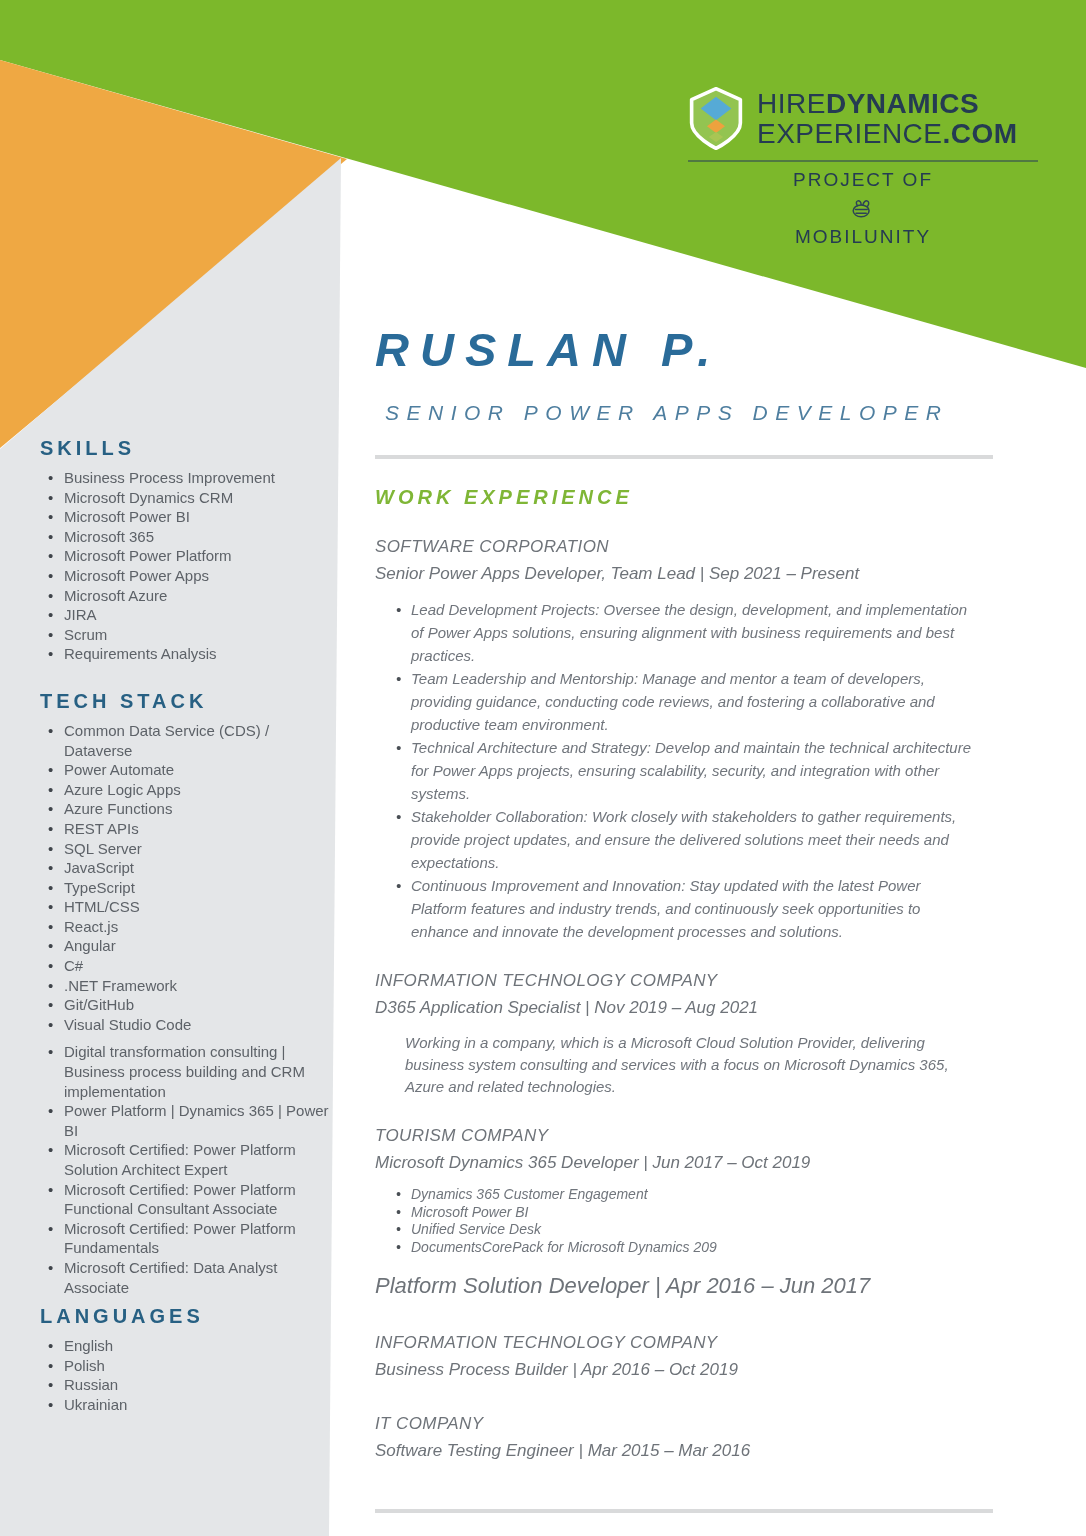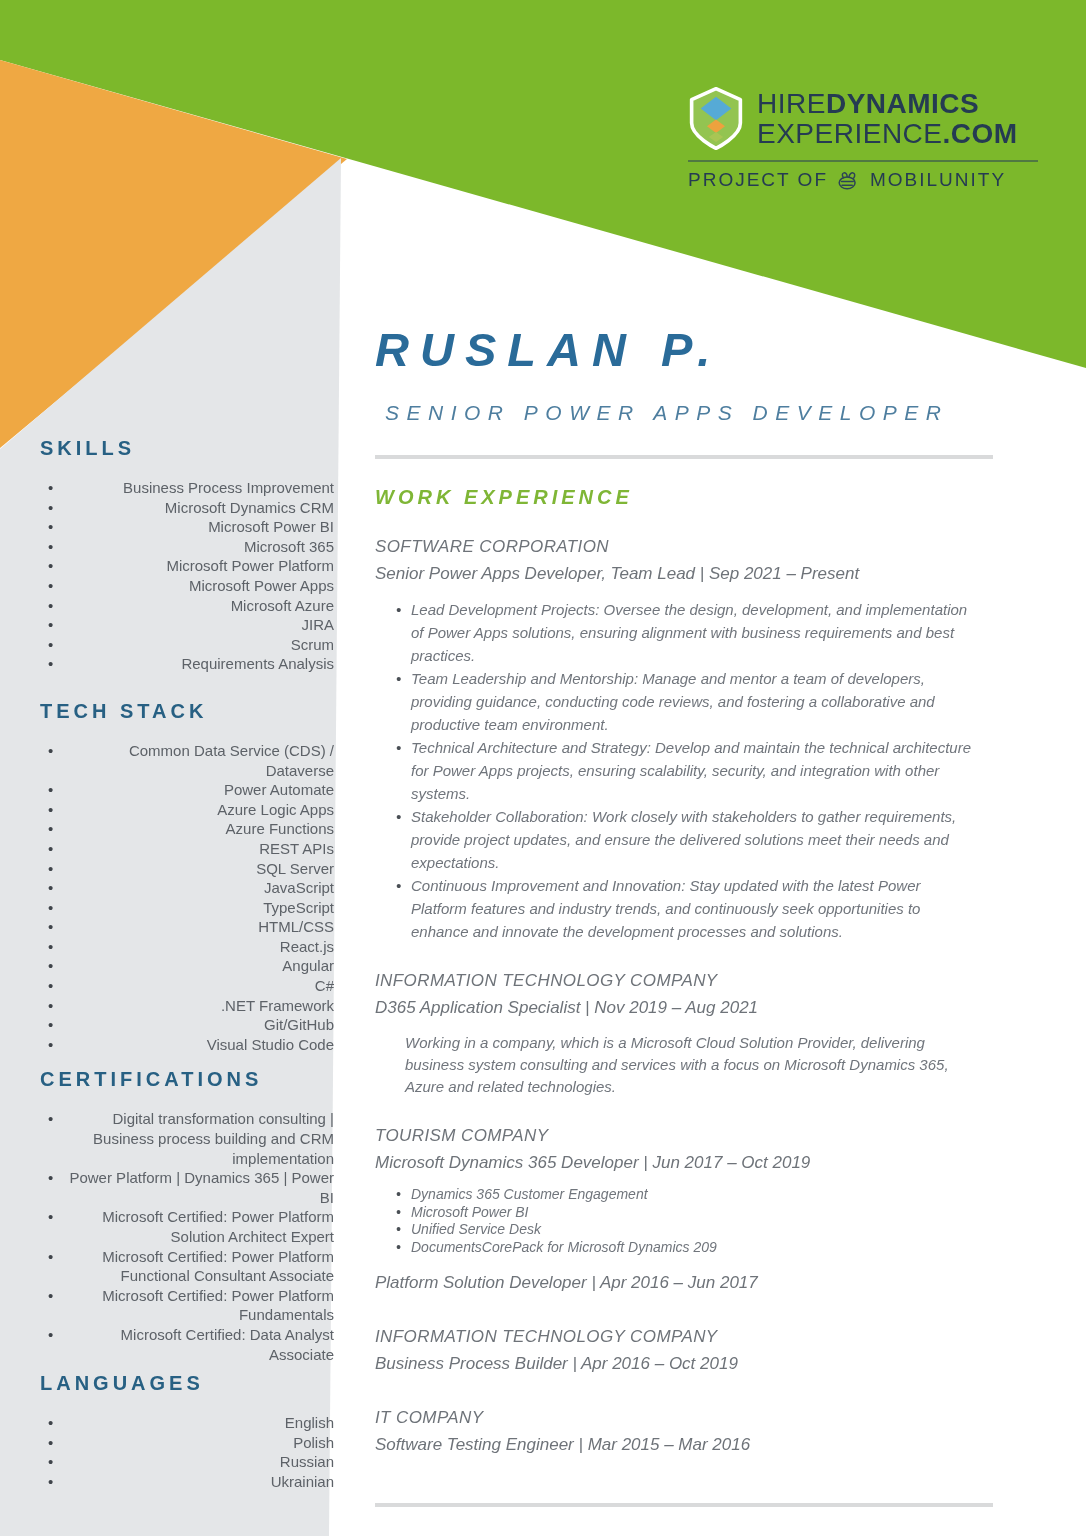--- a/index.html
+++ b/index.html
@@ -14,26 +14,26 @@
   .shape-gray   { background:var(--sidebar_gray,#e4e6e8); clip-path:polygon(341px 158px, 0 449px, 0 100%, 329px 100%); }
 
   
   .logo { position:absolute; left:688px; top:86px; width:350px; color:var(--logo_navy,#253b52); }
   .logo-top { display:flex; align-items:center; gap:13px; }
   .brand { line-height:1.06; letter-spacing:.5px; }
   .brand-line { font-size:28px; white-space:nowrap; }
   .brand .light { font-weight:400; }
   .brand .bold  { font-weight:700; }
   .logo-divider { margin-top:9px; height:2px; background:rgba(44,67,86,.55); }
-  .logo-tagline { margin-top:7px; display:flex; align-items:center; gap:7px; font-size:19px; letter-spacing:2px; white-space:nowrap; }
+  .logo-tagline { margin-top:7px; display:flex; align-items:center; gap:7px; font-size:19px; letter-spacing:2px; white-space:nowrap;flex-direction:column; }
 
   
   .sidebar { position:absolute; left:40px; top:437px; width:294px; }
   .sidebar h2 { font-size:20px; font-weight:700; letter-spacing:4px; color:var(--sidebar_heading_blue,#276083); }
-  .sidebar ul { margin-top:18px; list-style:none; padding-left:24px; font-size:15px; line-height:19.6px; color:var(--sidebar_text,#5d6268);text-align:right; }
+  .sidebar ul { margin-top:8px; list-style:none; padding-left:24px; font-size:15px; line-height:19.6px; color:var(--sidebar_text,#5d6268); }
   .sidebar li { position:relative; }
   .sidebar li::before { content:"•"; position:absolute; left:-16px; color:#3f444a; }
   .h-tech  { margin-top:26px; }
   .h-cert  { margin-top:14px; }
   .h-lang  { margin-top:8px; }
 
   
   .main { position:absolute; left:375px; top:322px; width:620px;font-style:italic; }
   .main h1 { font-size:47px; font-weight:700; letter-spacing:11px; color:var(--name_blue,#2a6b99); white-space:nowrap; }
   .subtitle { margin-top:24px; margin-left:10px; font-size:21px; letter-spacing:7.5px; color:var(--subtitle_blue,#4e7e9f); white-space:nowrap; }
@@ -41,21 +41,21 @@
   .green-heading { margin-top:27px; font-size:20px; font-weight:700; letter-spacing:4px; color:var(--heading_green,#7fb636); }
   .entry { margin-top:28px; color:var(--body_text,#6e7379); }
   .entry.wide-gap { margin-top:34px; }
   .company { font-size:17px; letter-spacing:.4px; }
   .role { margin-top:7px; font-size:17px; }
   .mainlist { margin-top:14px; list-style:none; padding-left:36px; font-size:15px; line-height:23px; color:#70757c; max-width:600px; }
   .mainlist li { position:relative; }
   .mainlist li::before { content:"•"; position:absolute; left:-15px; color:#4a4f55; }
   .mainlist.small { font-size:14px; line-height:17.5px; margin-top:13px; }
   .para { margin-top:14px; margin-left:30px; font-size:15px; line-height:22px; max-width:555px; color:#70757c; }
-  .extra-role { margin-top:17px; font-size:17px; }
+  .extra-role { margin-top:17px; font-size:22px; }
   .rule2 { margin-top:48px; }
 </style>
 </head>
 <body>
 
 <div class="page">
 
   <div class="shape shape-green"></div>
   <div class="shape shape-orange"></div>
   <div class="shape shape-gray"></div>
@@ -115,21 +115,20 @@
       <li>TypeScript</li>
       <li>HTML/CSS</li>
       <li>React.js</li>
       <li>Angular</li>
       <li>C#</li>
       <li>.NET Framework</li>
       <li>Git/GitHub</li>
       <li>Visual Studio Code</li>
     </ul>
 
-    <h2 class="h-cert">CERTIFICATIONS</h2>
     <ul>
       <li>Digital transformation consulting | Business process building and CRM implementation</li>
       <li>Power Platform | Dynamics 365 | Power BI</li>
       <li>Microsoft Certified: Power Platform Solution Architect Expert</li>
       <li>Microsoft Certified: Power Platform Functional Consultant Associate</li>
       <li>Microsoft Certified: Power Platform Fundamentals</li>
       <li>Microsoft Certified: Data Analyst Associate</li>
     </ul>
 
     <h2 class="h-lang">LANGUAGES</h2>

